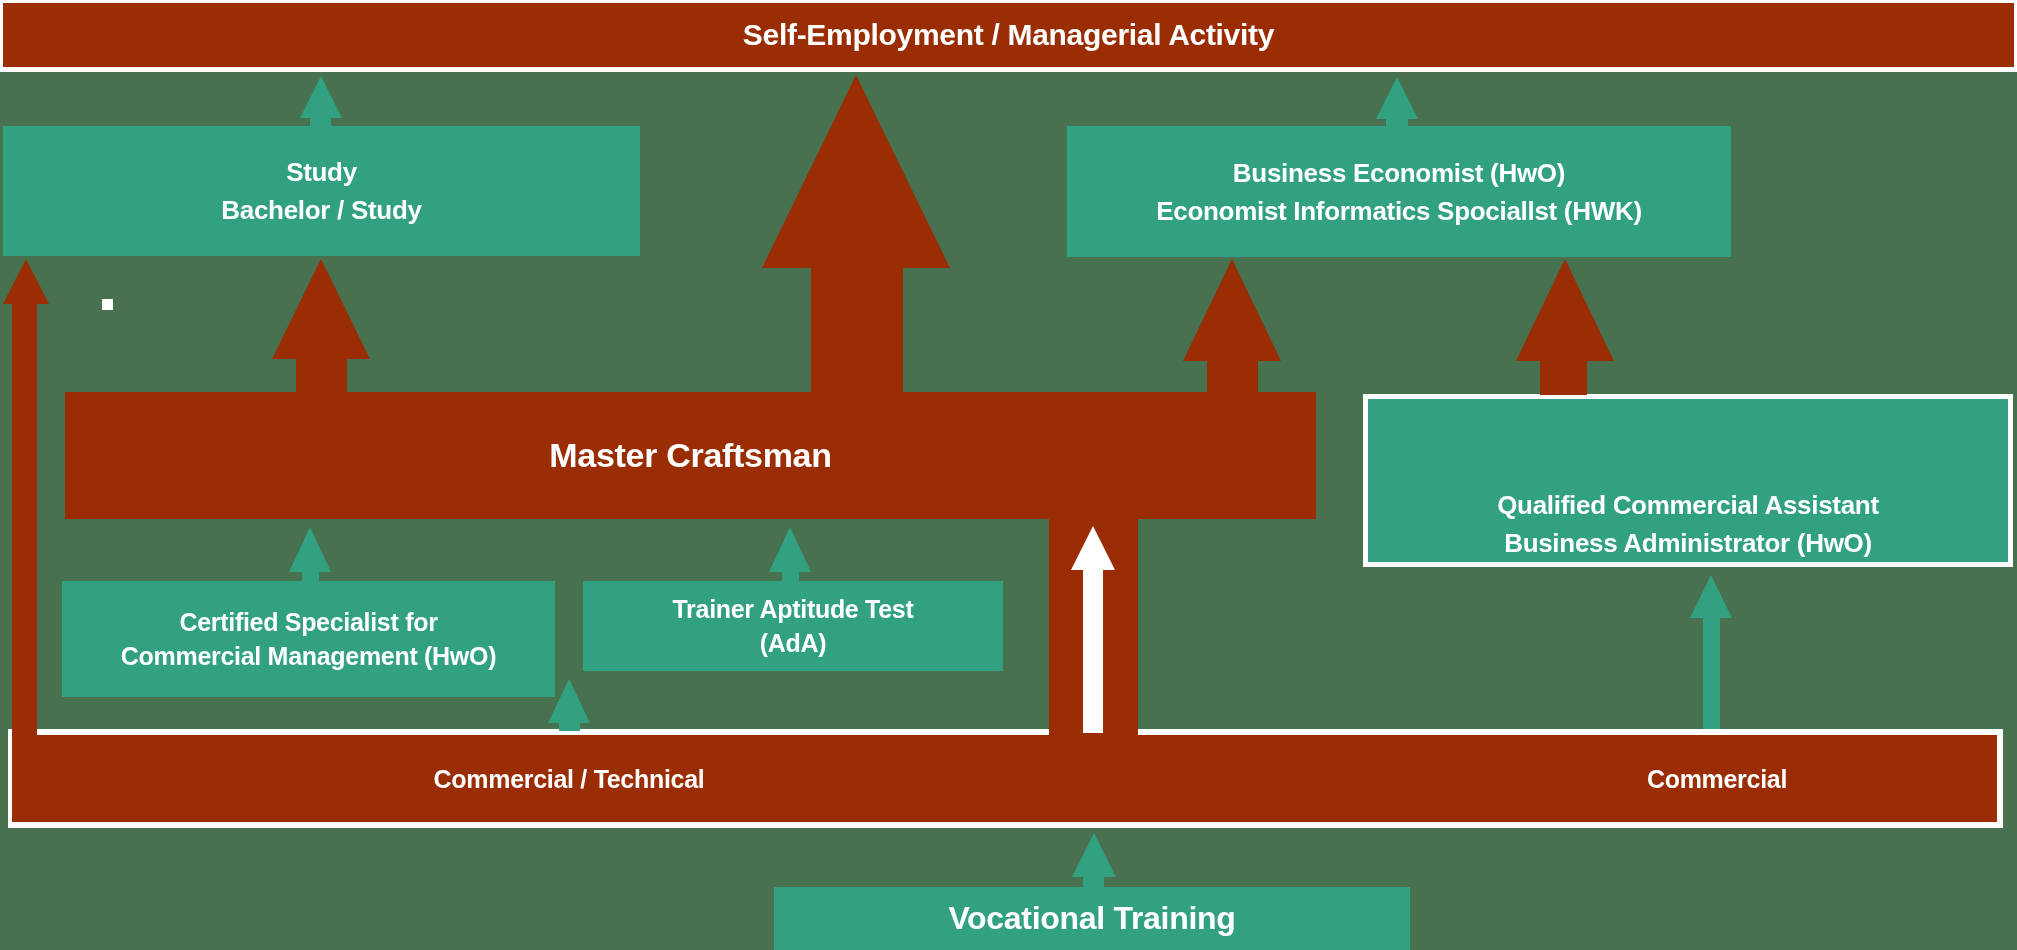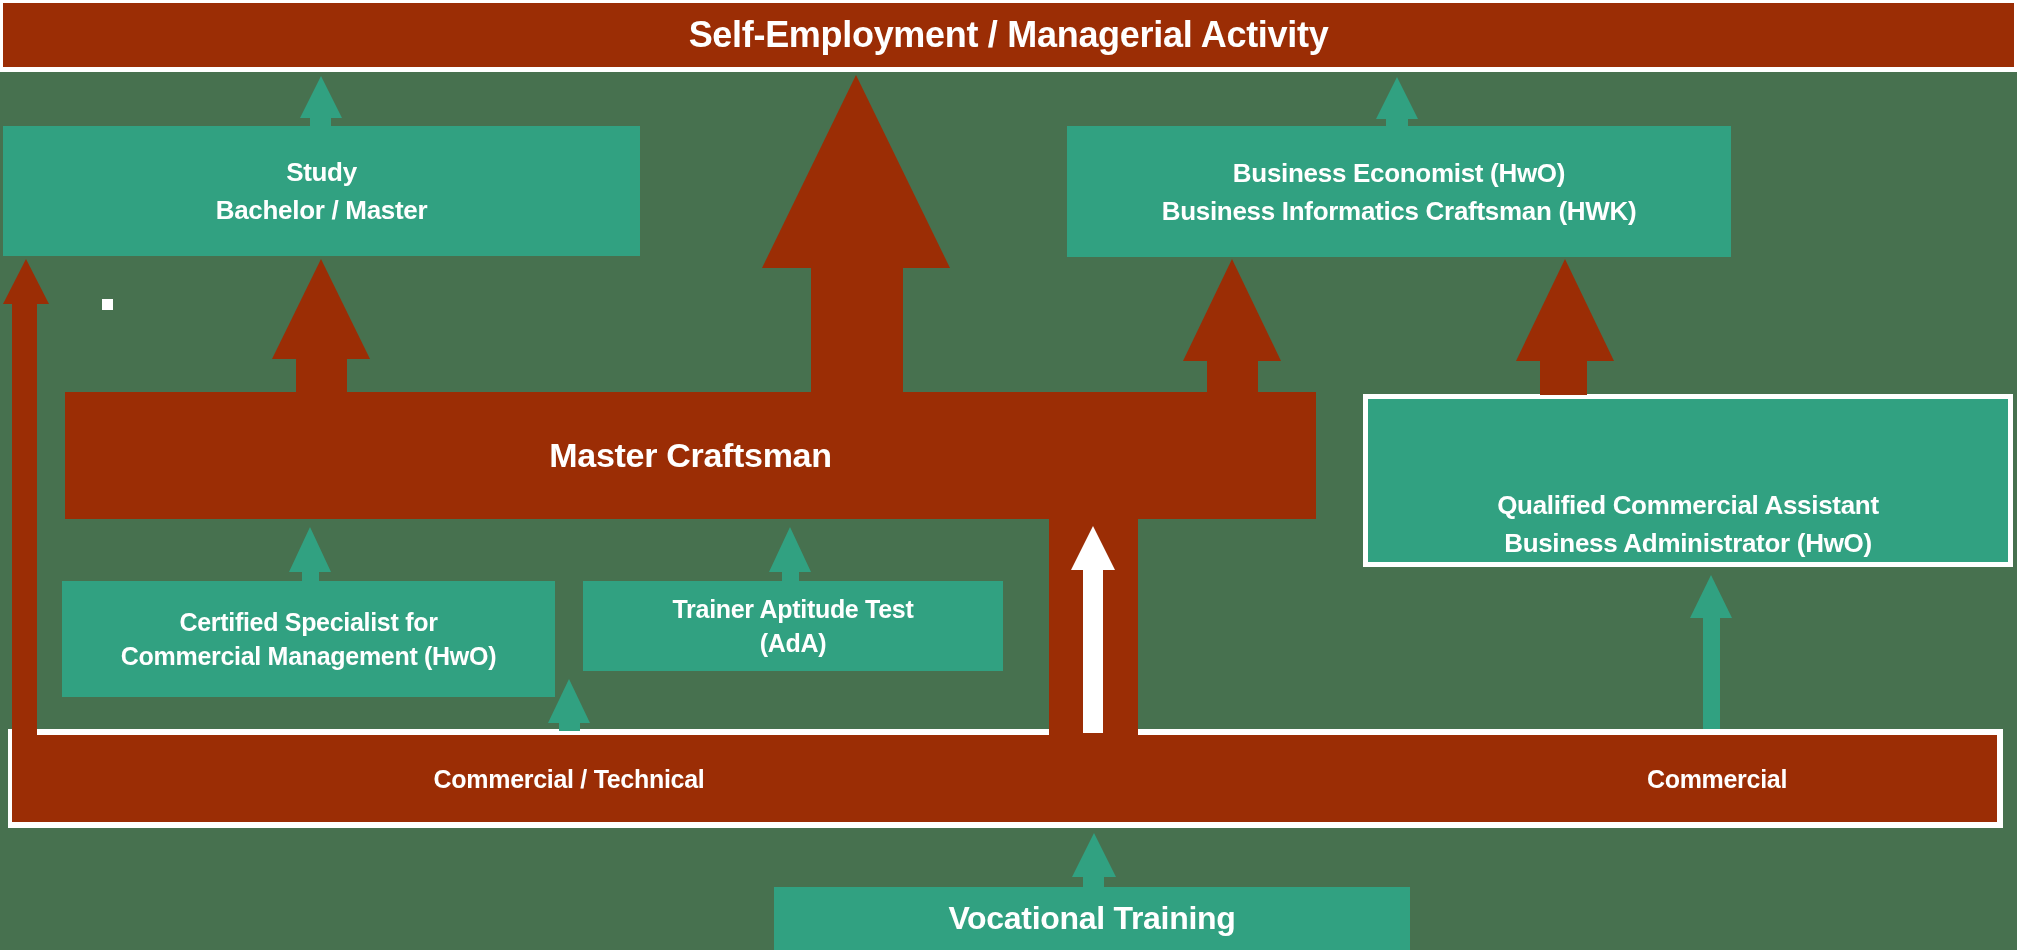--- a/index.html
+++ b/index.html
@@ -33,31 +33,31 @@
   .line1{font-size:26px;line-height:38px;}
   .line2{font-size:26px;line-height:38px;}
   .bar-label{position:absolute;top:50%;transform:translate(-50%,-50%);white-space:nowrap;}
 </style>
 </head>
 <body>
 
 <div id="canvas">
 
   <div class="box red-bg" style="left:0;top:0;width:2017px;height:72px;border:3px solid var(--white);border-bottom-width:5px;">
-    <div style="font-size:36px;">Self-Employment / Managerial Activity</div>
+    <div style="font-size:30px;">Self-Employment / Managerial Activity</div>
   </div>
 
   <div class="box teal-bg" style="left:3px;top:126px;width:637px;height:130px;">
     <div class="line1">Study</div>
-    <div class="line2">Bachelor / Master</div>
+    <div class="line2">Bachelor / Study</div>
   </div>
 
   <div class="box teal-bg" style="left:1067px;top:126px;width:664px;height:131px;">
     <div class="line1">Business Economist (HwO)</div>
-    <div class="line2">Business Informatics Craftsman (HWK)</div>
+    <div class="line2">Economist Informatics Spociallst (HWK)</div>
   </div>
 
   <div class="box red-bg" style="left:65px;top:392px;width:1251px;height:127px;">
     <div style="font-size:34px;">Master Craftsman</div>
   </div>
 
   <div class="box teal-bg" style="left:1363px;top:394px;width:650px;height:173px;border:5px solid var(--white);justify-content:flex-end;">
     <div class="line1">Qualified Commercial Assistant</div>
     <div class="line2">Business Administrator (HwO)</div>
   </div>

